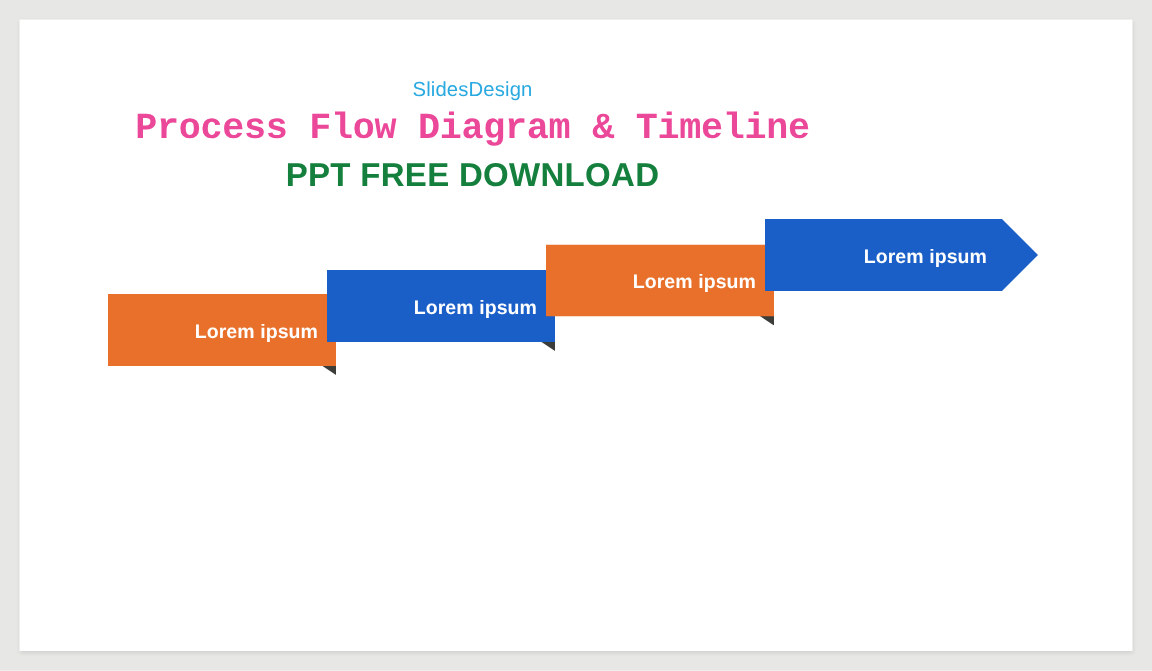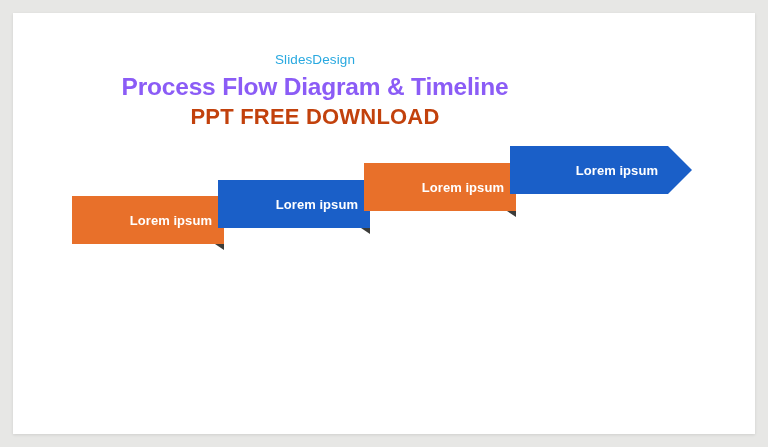--- a/index.html
+++ b/index.html
@@ -124,22 +124,22 @@
   }
 </style>
 </head>
 <body>
 
 <div id="frame" style="background: rgb(231, 231, 229);">
   <div id="slide" style="background: rgb(255, 255, 255);">
 
     <div id="title-block">
       <p id="brand-label" style="color: rgb(41, 169, 224);">SlidesDesign</p>
-      <h1 id="main-title" style="color: #8b5cf6;">Process Flow Diagram &amp; Timeline</h1>
-      <h2 id="sub-title" style="color: #c2410c;">PPT FREE DOWNLOAD</h2>
+      <h1 id="main-title" style="color: #ec4899; font-family: Liberation Mono, monospace;">Process Flow Diagram &amp; Timeline</h1>
+      <h2 id="sub-title" style="color: #15803d;">PPT FREE DOWNLOAD</h2>
     </div>
 
     <div id="banner-stack">
 
       <div class="banner" style="left: 59px; top: 183px; width: 152px; z-index: 1;">
         <div class="banner-fold" style="background: rgb(60, 60, 57);"></div>
         <div class="banner-body rect" style="background: rgb(232, 112, 42);">
           <span class="banner-label" style="color: rgb(255, 255, 255);">Lorem ipsum</span>
         </div>
       </div>

